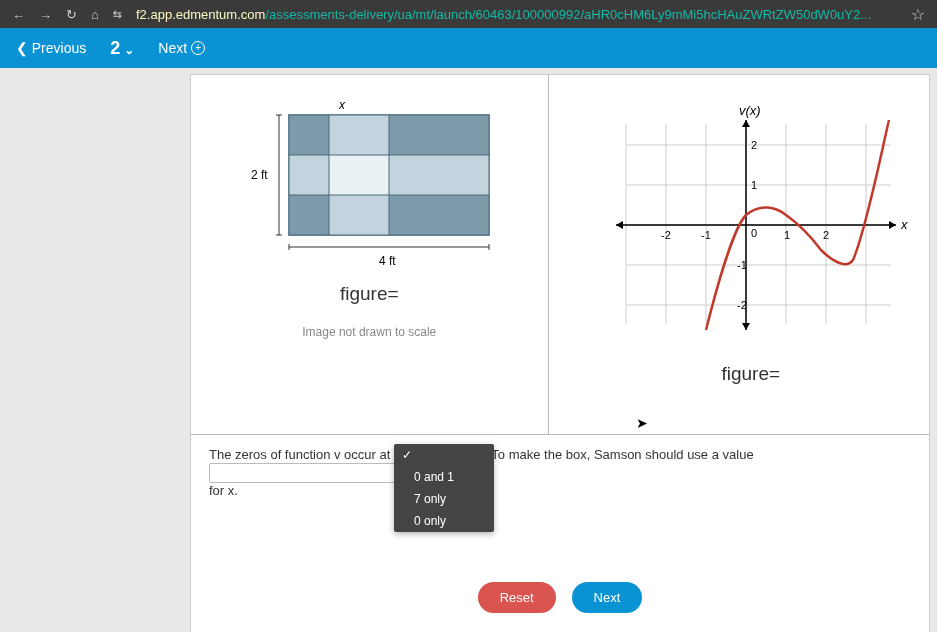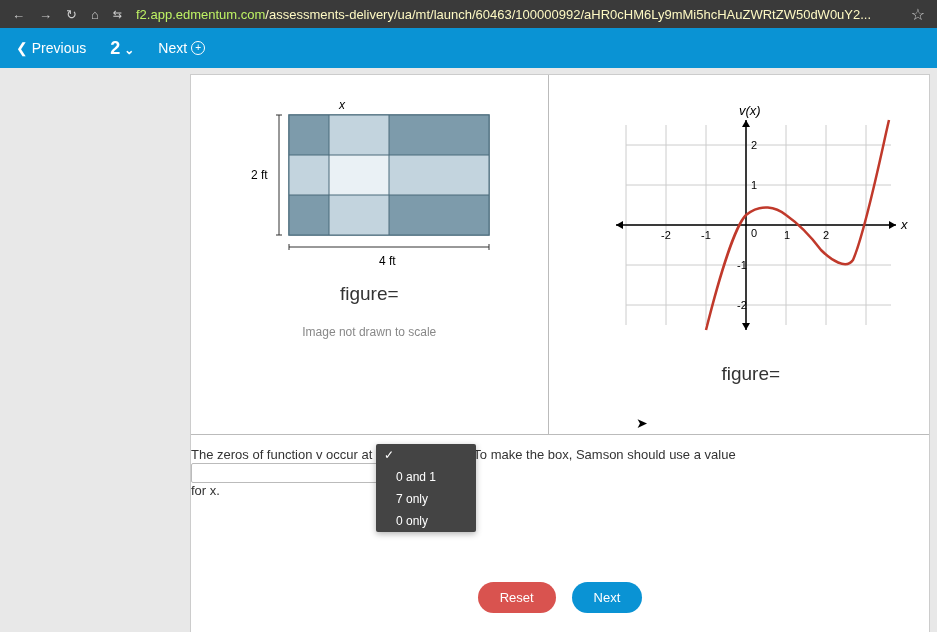--- a/index.html
+++ b/index.html
@@ -1,34 +1,34 @@
 <!DOCTYPE html>
 <html><head>
 <meta charset="utf-8">
 <style>
 * { box-sizing: border-box; margin: 0; padding: 0; }
 body { font-family: Arial, Helvetica, sans-serif; background: #e8e8e8; width: 937px; height: 632px; overflow: hidden; }
 .browser-bar { background: #3a3a3a; height: 28px; display: flex; align-items: center; padding: 0 12px; gap: 14px; color: #ccc; font-size: 13px; }
-.browser-bar .url-domain { color: #bef264; }
-.browser-bar .url-path { color: #fef9c3; }
+.browser-bar .url-domain { color: #fef9c3; }
+.browser-bar .url-path { color: #14b8a6; }
 .star { margin-left: auto; font-size: 16px; color: #ccc; }
 .app-header { background: #0a93d4; height: 40px; display: flex; align-items: center; color: #fff; font-size: 14px; padding: 0 8px; gap: 8px; }
 .nav-btn { padding: 4px 8px; display: flex; align-items: center; gap: 4px; cursor: pointer; }
 .q-num { font-size: 18px; font-weight: bold; padding: 0 8px; display: flex; align-items: center; gap: 2px; }
 .title { margin-left: 10px; font-size: 15px; }
 .main { background: #fff; margin-left: 190px; margin-top: 6px; width: 740px; height: 560px; border: 1px solid #ccc; position: relative; }
 .panels { display: flex; height: 360px; border-bottom: 1px solid #bbb; }
 .panel { flex: 1; position: relative; border-right: 1px solid #bbb; display: flex; flex-direction: column; align-items: center; justify-content: flex-start; padding-top: 20px; }
 .panel:last-child { border-right: none; margin-left: 24px; }
 .rect-svg { width: 280px; height: 180px; }
 .rect-label { font-size: 12px; font-style: italic; }
 .caption { font-size: 19px; margin-top: 8px; color: #333; }
 .note { font-size: 12px; color: #888; margin-top: 20px; }
 .graph-svg { width: 320px; height: 260px; }
-.question { padding: 12px 0; font-size: 13px; color: #333; position: relative; }
+.question { padding: 12px 18px; font-size: 13px; color: #333; position: relative; }
 .question .line { display: inline; }
 .dropdown-anchor { display: inline-block; position: relative; vertical-align: middle; }
 .dropdown { position: absolute; top: -4px; left: 0; background: #444; color: #fff; font-size: 12px; width: 100px; border-radius: 2px; z-index: 10; box-shadow: 0 2px 6px rgba(0,0,0,.3); }
 .dropdown .dd-top { height: 22px; display: flex; align-items: center; padding-left: 8px; }
 .dropdown .dd-item { padding: 4px 10px 4px 20px; cursor: pointer; }
 .blank2 { display: inline-block; border: 1px solid #bbb; width: 230px; height: 20px; vertical-align: middle; background: #fff; position: relative; border-radius: 2px; }
 .blank2::after { content: "⌄"; position: absolute; right: 6px; top: -2px; color: #666; font-size: 14px; }
 .btns { position: absolute; bottom: 20px; width: 100%; display: flex; justify-content: center; gap: 16px; }
 .pill { border: none; padding: 8px 22px; border-radius: 20px; color: #fff; font-size: 13px; cursor: pointer; }
 .reset { background: #d9534f; }

